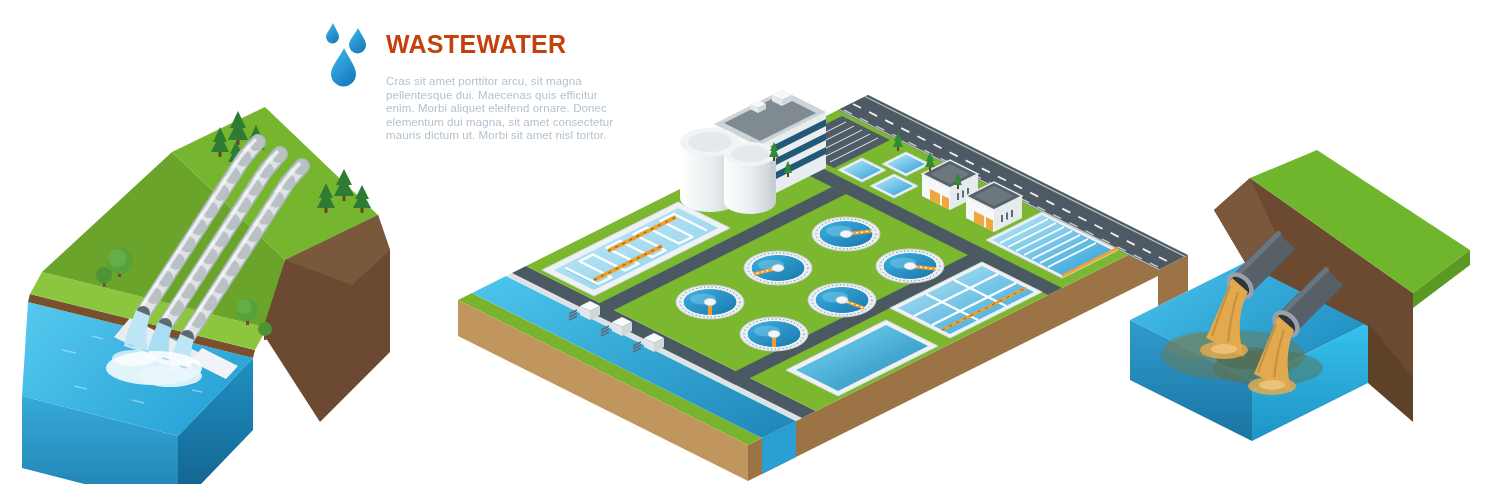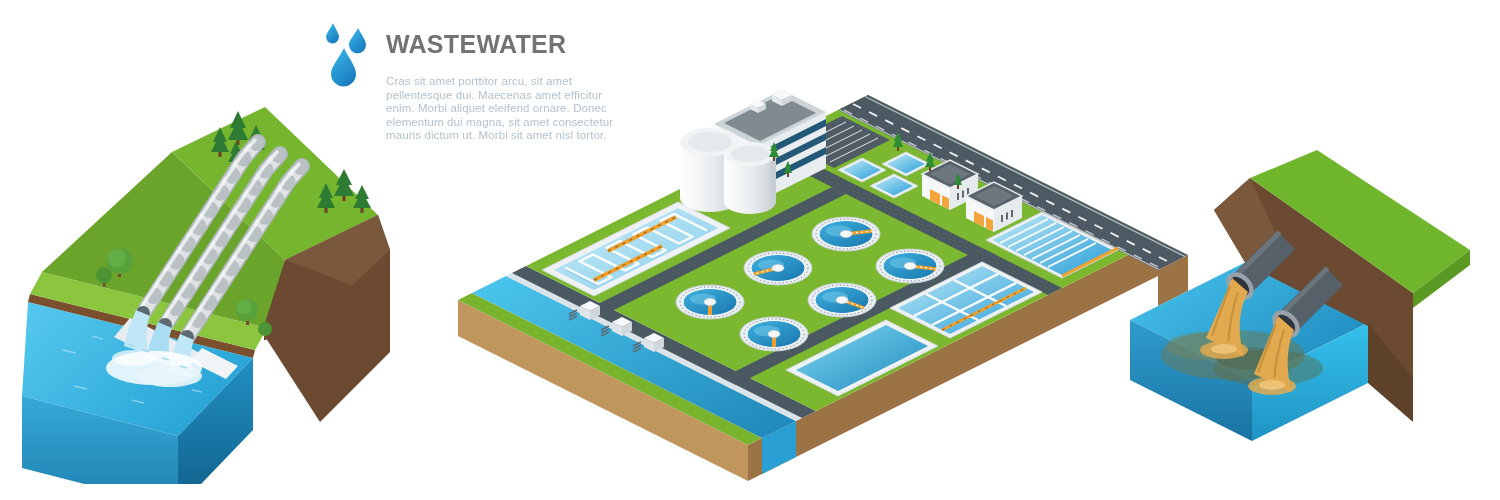--- a/index.html
+++ b/index.html
@@ -2,21 +2,21 @@
 <html><head>
 <meta charset="utf-8">
 <style>
   html,body{margin:0;padding:0;background:#fff;}
   .canvas{position:relative;width:1500px;height:500px;background:#ffffff;overflow:hidden;
           font-family:"Liberation Sans", sans-serif;}
   .header{position:absolute;left:322px;top:20px;display:flex;align-items:flex-start;}
   .header .icon{flex:0 0 auto;}
   .header .text-col{margin-left:6px;}
   h1.title{margin:8px 0 0 0;font-size:25px;line-height:32px;font-weight:bold;
-           color:#737373;letter-spacing:0.3px;}
+           color:#c2410c;letter-spacing:0.3px;}
   h1.title span{display:block;}
   p.desc{margin:15px 0 0 0;width:238px;font-size:11.5px;line-height:13.5px;
          color:#b3c2ce;letter-spacing:0.1px;}
   .scene{position:absolute;pointer-events:none;}
   #scene-left{left:22px;top:100px;}
   #scene-center{left:428px;top:0px;}
   #scene-right{left:1128px;top:150px;}
 </style>
 </head>
 <body>
@@ -38,21 +38,21 @@
         <path d="M36,8 C39,14 44,20 44,25 A8.5,8.5 0 1 1 27,25 C27,20 33,14 36,8 Z" fill="url(#dropg)"></path>
       </g>
       <g>
         <path d="M22,28 C26,37 34,46 34,54 A12.5,12.5 0 1 1 9,54 C9,46 18,37 22,28 Z" fill="url(#dropg)"></path>
       </g>
     </svg>
     <div class="text-col">
       <h1 class="title">
         <span>WASTEWATER</span>
       </h1>
-      <p class="desc">Cras sit amet porttitor arcu, sit amet pellentesque dui. Maecenas amet efficitur enim. Morbi aliquet eleifend ornare. Donec elementum dui magna, sit amet consectetur mauris dictum ut. Morbi sit amet nisl tortor.</p>
+      <p class="desc">Cras sit amet porttitor arcu, sit magna pellentesque dui. Maecenas quis efficitur enim. Morbi aliquet eleifend ornare. Donec elementum dui magna, sit amet consectetur mauris dictum ut. Morbi sit amet nisl tortor.</p>
     </div>
   </div>
 
   <svg id="scene-left" class="scene" width="372" height="384" viewBox="0 0 372 384">
     <defs>
       <linearGradient id="lw-top" x1="0" y1="0" x2="1" y2="0.6">
         <stop offset="0" stop-color="#56c9ee"></stop>
           <stop offset="1" stop-color="#27a3d6"></stop>
       </linearGradient>
       <linearGradient id="lw-l" x1="0" y1="0" x2="0" y2="1">

